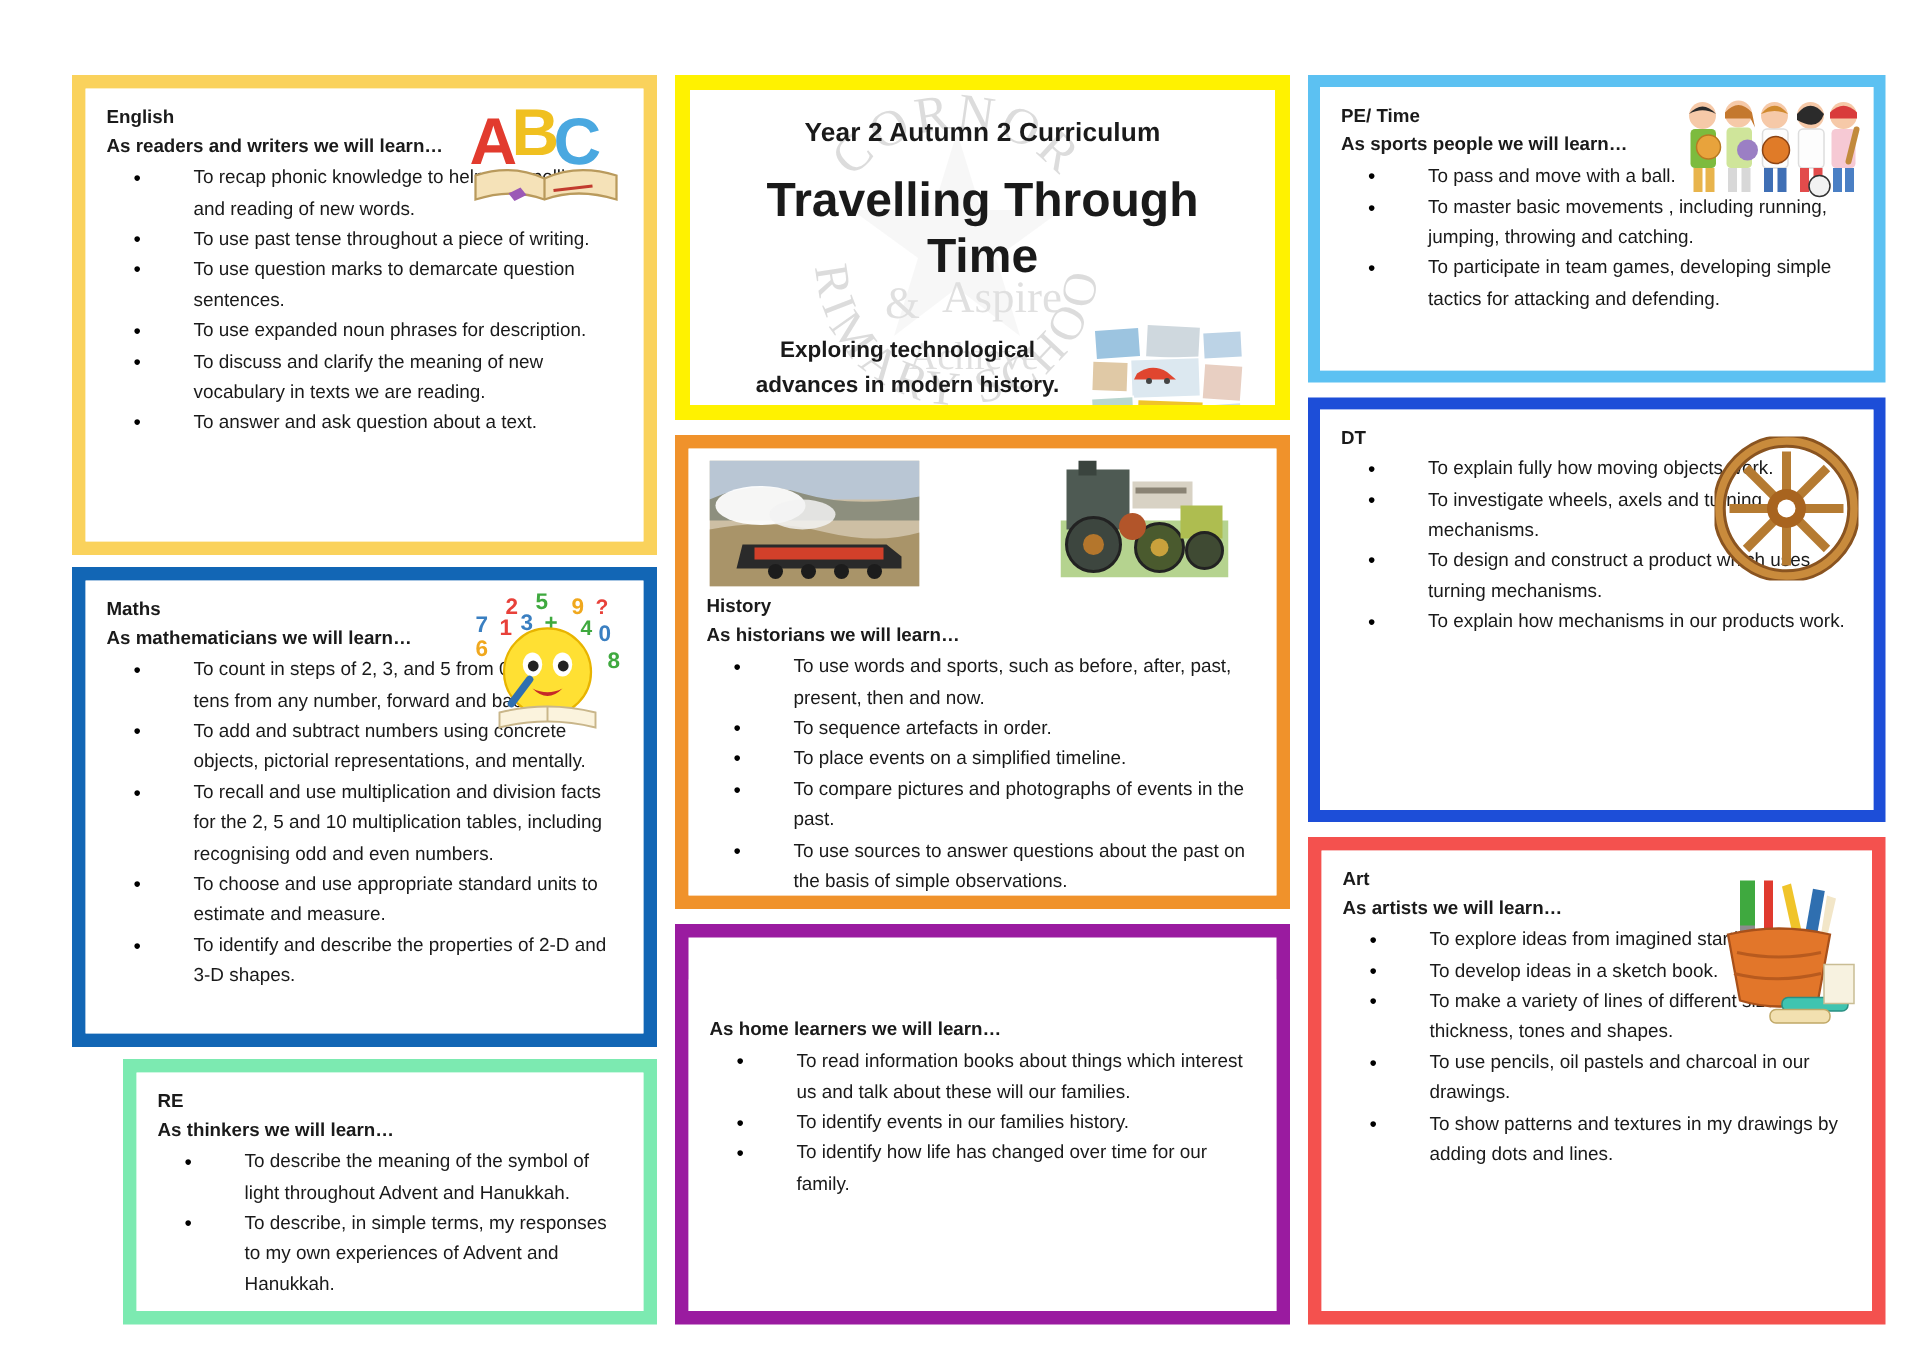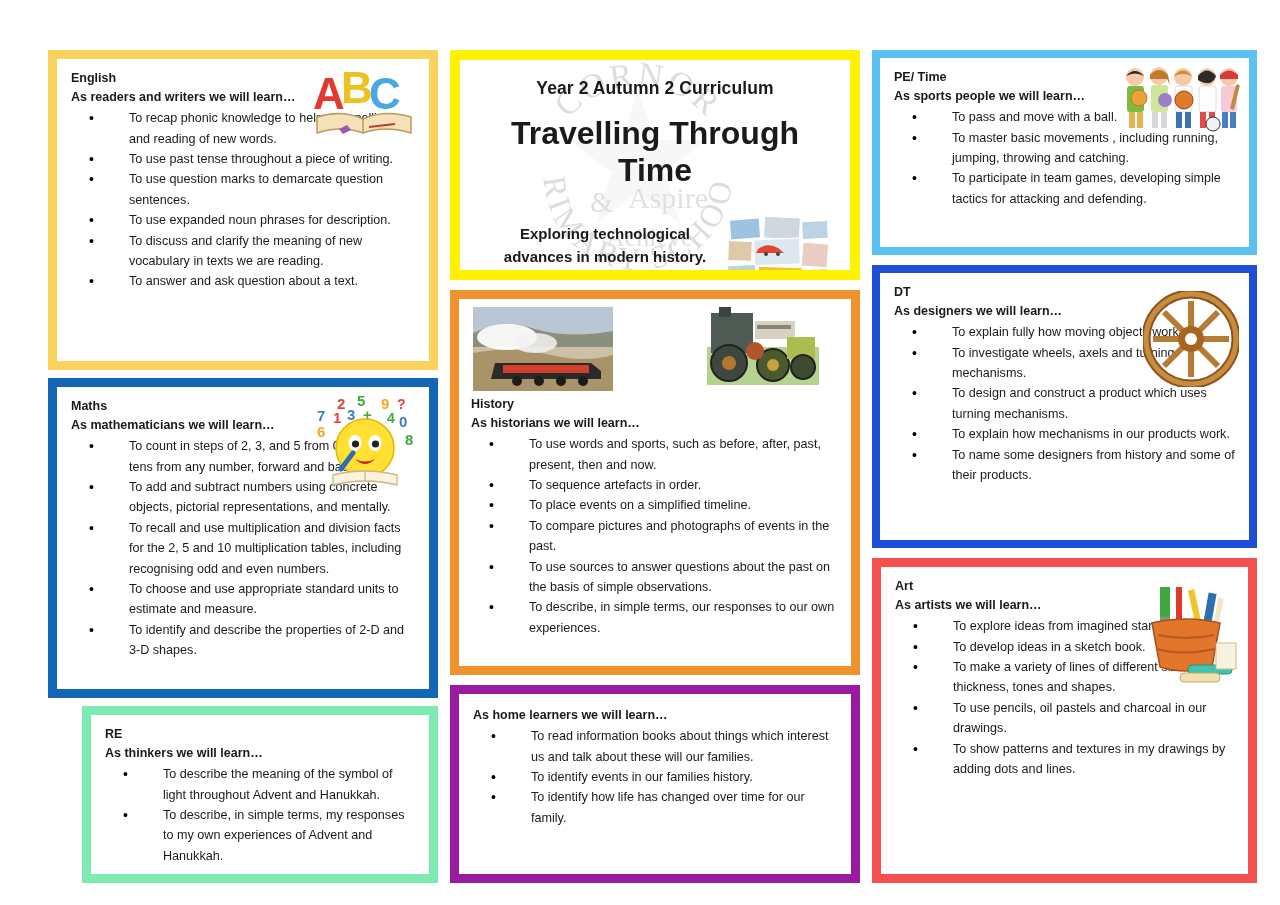--- a/index.html
+++ b/index.html
@@ -342,21 +342,21 @@
               <circle cx="50" cy="39" r="2" fill="#444"></circle>
               <path d="M34 60 h34 v7 h-34 z" fill="#8a5a2a"></path>
               <path d="M4 80 q16 -6 28 0 l0 6 h-28 z" fill="#5b7fa6"></path>
             </svg>
           </div>
         </div>
       </div>
 
       <div style="height:10px;"></div>
 
-      <div class="panel b-history" style="height:385px;">
+      <div class="panel b-history" style="height:316px;">
         <div class="panel-inner" style="padding:6px 10px 6px 12px;">
           <div class="hist-images">
             <svg class="img-train" viewBox="0 0 140 84">
               <rect width="140" height="84" fill="#cdbfa4"></rect>
               <rect width="140" height="26" fill="#b9c6d4"></rect>
               <path d="M0 26 q30 -14 62 -4 q34 10 78 2 v16 H0 z" fill="#8d8f7e"></path>
               <path d="M0 46 q40 -8 78 2 q34 8 62 0 v36 H0 z" fill="#a99469"></path>
               <ellipse cx="34" cy="30" rx="30" ry="13" fill="#ffffff" opacity=".92"></ellipse>
               <ellipse cx="62" cy="36" rx="22" ry="10" fill="#f2f2f2" opacity=".85"></ellipse>
               <path d="M22 56 h96 l10 8 v8 H18 z" fill="#2a2a2a"></path>
@@ -391,21 +391,21 @@
             <li>To compare pictures and photographs of events in the past.</li>
             <li>To use sources to answer questions about the past on the basis of simple observations.</li>
             <li>To describe, in simple terms, our responses to  our own experiences.</li>
           </ul>
         </div>
       </div>
 
       <div style="height:10px;"></div>
 
       <div class="panel b-home" style="flex:1 1 auto;">
-        <div class="panel-inner" style="padding-top:12px;">
+        <div class="panel-inner" style="padding-top:24px;margin-top:28px;">
           <div class="panel-intro wide">As home learners we will learn…</div>
           <ul class="bullets">
             <li>To read information books about things which interest us and talk about these will our families.</li>
             <li>To identify events in our families history.</li>
             <li>To identify how life has changed over time for our family.</li>
           </ul>
         </div>
       </div>
     </div>
 
@@ -475,27 +475,25 @@
             <g stroke="#b57b32" stroke-width="6">
               <line x1="48" y1="10" x2="48" y2="86"></line>
               <line x1="10" y1="48" x2="86" y2="48"></line>
               <line x1="21" y1="21" x2="75" y2="75"></line>
               <line x1="75" y1="21" x2="21" y2="75"></line>
             </g>
             <circle cx="48" cy="48" r="13" fill="#a8641f"></circle>
             <circle cx="48" cy="48" r="6" fill="#ffffff"></circle>
           </svg>
           <div class="panel-subject">DT</div>
-          <div class="panel-intro">As designers we will learn…</div>
           <ul class="bullets">
             <li class="narrow">To explain fully how moving objects work.</li>
             <li class="narrow">To investigate wheels, axels and turning mechanisms.</li>
             <li>To design and construct a product which uses turning mechanisms.</li>
             <li>To explain how mechanisms in our products work.</li>
-            <li>To name some designers from history and some of  their products.</li>
           </ul>
         </div>
       </div>
 
       <div style="height:10px;"></div>
 
       <div class="panel b-art" style="flex:1 1 auto;">
         <div class="panel-inner">
           <svg class="img-art" viewBox="0 0 108 104">
             <rect x="28" y="6" width="10" height="34" fill="#3fa93f"></rect>

